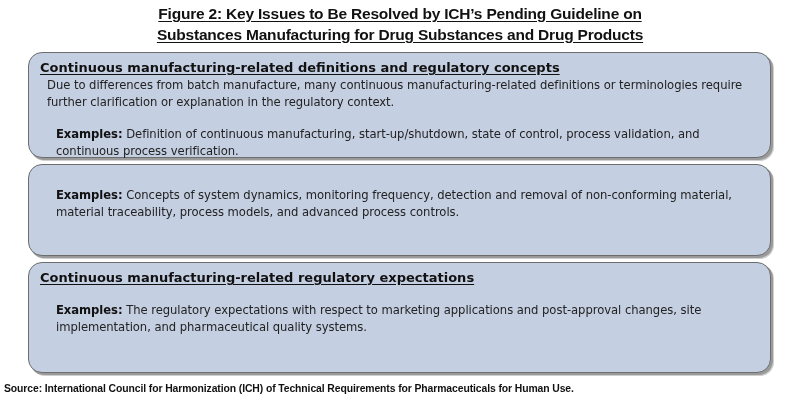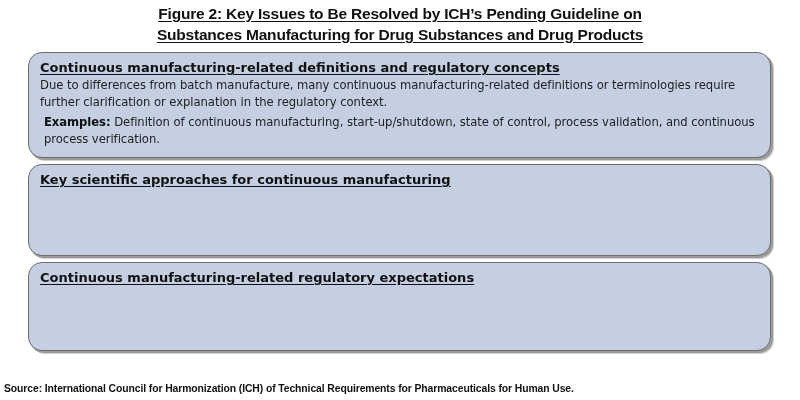--- a/index.html
+++ b/index.html
@@ -39,45 +39,45 @@
       width: 743px;
       background: #c5cfe2;
       border: 1.5px solid #6d6d6d;
       border-radius: 14px;
       box-shadow: 2px 2px 0 0 #9a9a9a, 3px 3px 0 0 #d0d0d0;
       box-sizing: border-box;
       padding: 6px 10px 4px 11px;
     }
     .box-1 { top: 52px; height: 106px; }
     .box-2 { top: 164px; height: 92px; }
-    .box-3 { top: 262px; height: 89px; }
+    .box-3 { top: 262px; height: 111px; }
 
     .box-heading {
       font-family: "DejaVu Sans", sans-serif;
       font-weight: bold;
       font-size: 13px;
       line-height: 17px;
       text-decoration: underline;
       text-underline-offset: 2px;
       color: #111;
       margin: 0 0 1px 0;
       white-space: nowrap;
     }
     .box-desc {
       font-size: 11.6px;
       line-height: 16.5px;
       color: #222;
-      margin: 0 0 4px 0;
+      margin: 0 0 4px 7px;
       letter-spacing: -0.05px;
     }
     .box-examples {
       font-size: 11.6px;
       line-height: 16.5px;
       color: #222;
-      margin: 4px;
+      margin: 16px;
       letter-spacing: -0.05px;
     }
     .box-examples b {
       font-weight: bold;
       color: #111;
     }
     .source {
       position: absolute;
       left: 4px;
       top: 383px;
@@ -97,20 +97,21 @@
   <span>Substances Manufacturing for Drug Substances and Drug Products</span>
 </div>
 
 <div class="box box-1">
   <div class="box-heading">Continuous manufacturing-related definitions and regulatory concepts</div>
   <div class="box-desc">Due to differences from batch manufacture, many continuous manufacturing-related definitions or terminologies require further clarification or explanation in the regulatory context.</div>
   <div class="box-examples"><b>Examples:</b><span> Definition of continuous manufacturing, start-up/shutdown, state of control, process validation, and continuous process verification.</span></div>
 </div>
 
 <div class="box box-2">
-  <div class="box-heading">Key scientific approaches for continuous manufacturing</div>
+  <div class="box-examples"><b>Examples:</b><span> Concepts of system dynamics, monitoring frequency, detection and removal of non-conforming material, material traceability, process models, and advanced process controls.</span></div>
 </div>
 
 <div class="box box-3">
   <div class="box-heading">Continuous manufacturing-related regulatory expectations</div>
+  <div class="box-examples"><b>Examples:</b><span> The regulatory expectations with respect to marketing applications and post-approval changes, site implementation, and pharmaceutical quality systems.</span></div>
 </div>
 
 <div class="source">Source: International Council for Harmonization (ICH) of Technical Requirements for Pharmaceuticals for Human Use.</div>
 
 </body></html>

